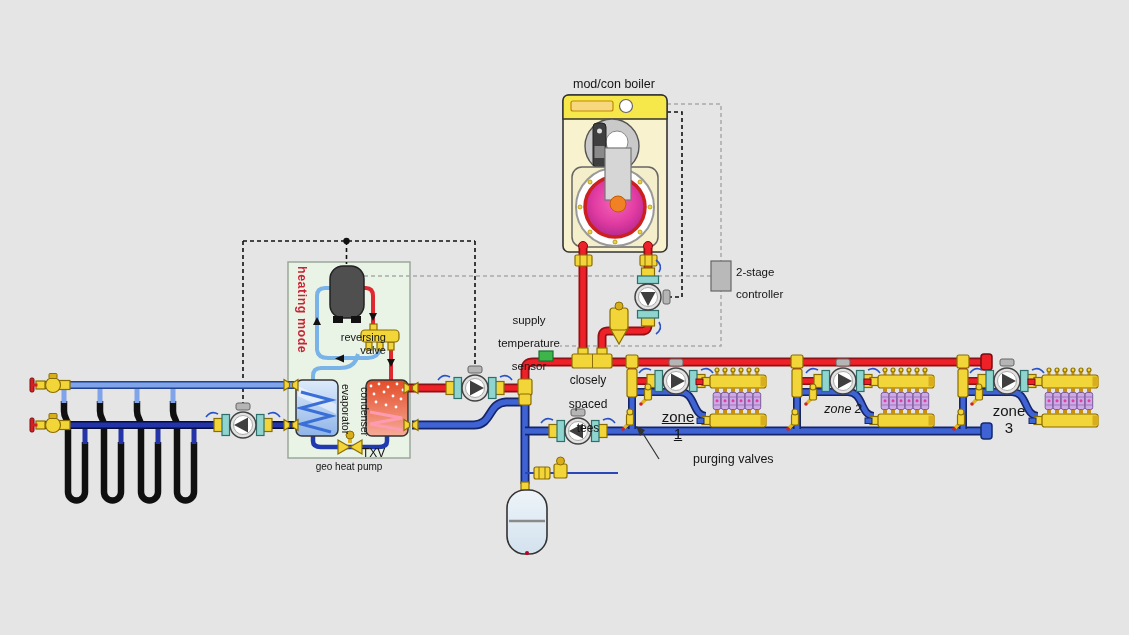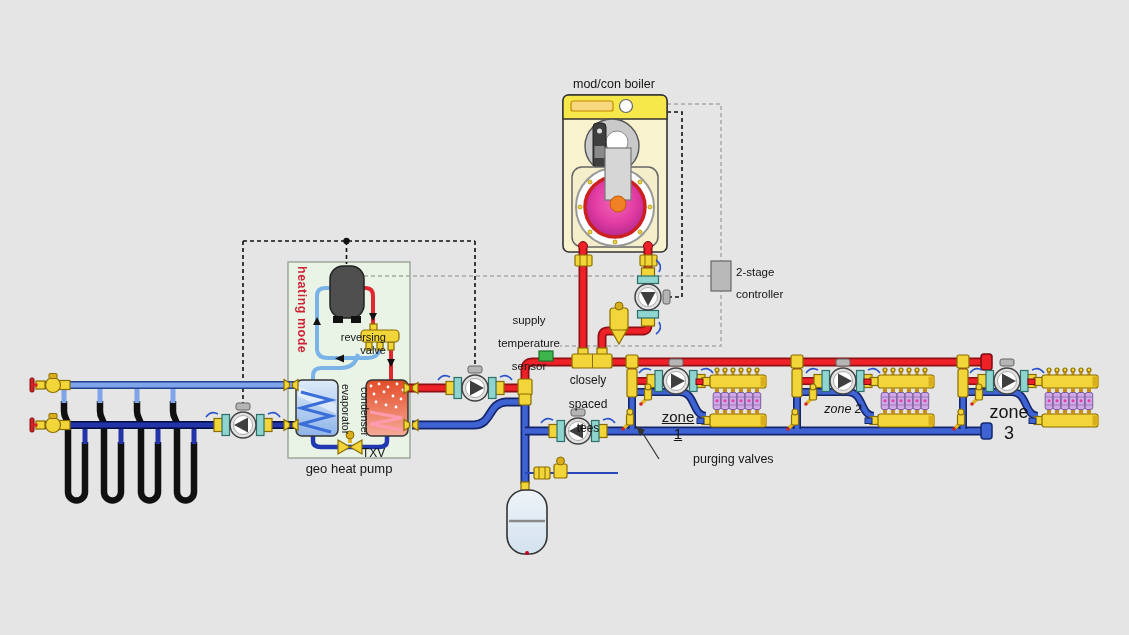--- a/index.html
+++ b/index.html
@@ -366,20 +366,20 @@
 </g>
 </svg>
 
 <div class="lbl" style="left:558px;top:77px;width:112px;text-align:center;font-size:12.5px;">mod/con boiler</div>
 <div class="lbl" style="left:736px;top:261px;width:66px;font-size:11.5px;line-height:22px;">2-stage controller</div>
 <div class="lbl" style="left:309px;top:266px;font-size:12.5px;font-weight:bold;color:#cc2233;white-space:nowrap;transform:rotate(90deg);transform-origin:0 0;letter-spacing:0.5px;">heating mode</div>
 <div class="lbl" style="left:320px;top:331px;width:66px;text-align:right;font-size:11px;line-height:12.5px;">reversing valve</div>
 <div class="lbl" style="left:352px;top:384px;font-size:10.5px;white-space:nowrap;transform:rotate(90deg);transform-origin:0 0;">evaporator</div>
 <div class="lbl" style="left:371px;top:387px;font-size:10.5px;white-space:nowrap;transform:rotate(90deg);transform-origin:0 0;">condenser</div>
 <div class="lbl" style="left:362px;top:446px;font-size:12px;white-space:nowrap;">TXV</div>
-<div class="lbl" style="left:300px;top:461px;width:98px;text-align:center;font-size:13px;">geo heat pump</div>
+<div class="lbl" style="left:300px;top:461px;width:98px;text-align:center;font-size:10px;">geo heat pump</div>
 <div class="lbl" style="left:492px;top:309px;width:74px;text-align:center;font-size:11.5px;line-height:23px;">supply temperature sensor</div>
 <div class="lbl" style="left:559px;top:368px;width:58px;text-align:center;font-size:12px;line-height:24px;">closely spaced tees</div>
 <div class="lbl" style="left:656px;top:408px;width:44px;text-align:center;font-size:15px;text-decoration:underline;">zone 1</div>
 <div class="lbl" style="left:821px;top:402px;width:44px;text-align:center;font-size:12.5px;font-style:italic;">zone 2</div>
-<div class="lbl" style="left:987px;top:402px;width:44px;text-align:center;font-size:18px;">zone 3</div>
+<div class="lbl" style="left:987px;top:402px;width:44px;text-align:center;font-size:15px;">zone 3</div>
 <div class="lbl" style="left:662px;top:452px;font-size:12.5px;white-space:nowrap;margin-left:31px;">purging valves</div>
 </div>
 
 </body></html>

